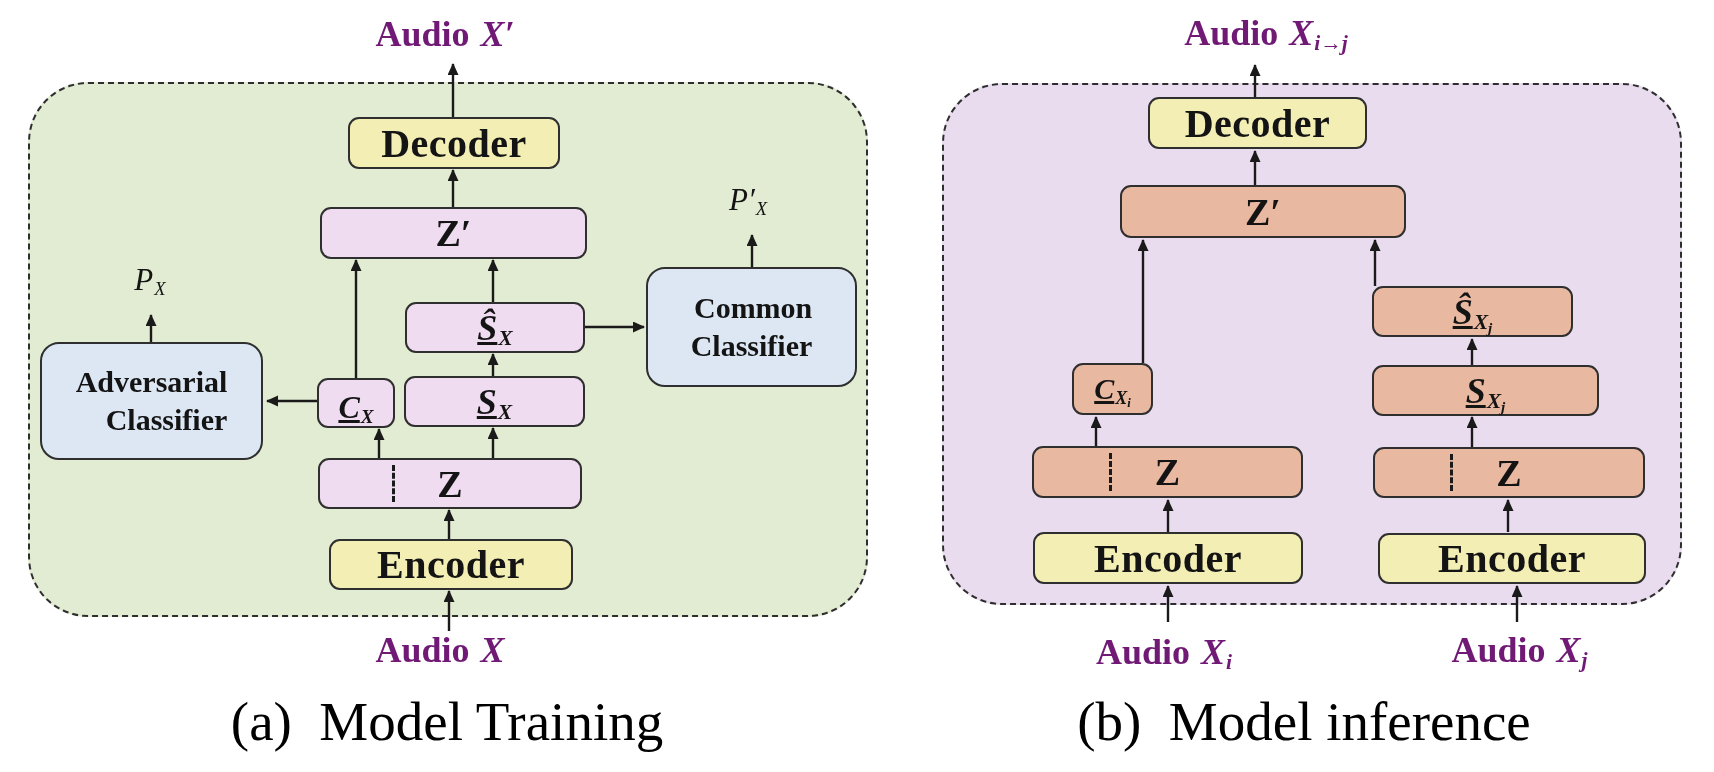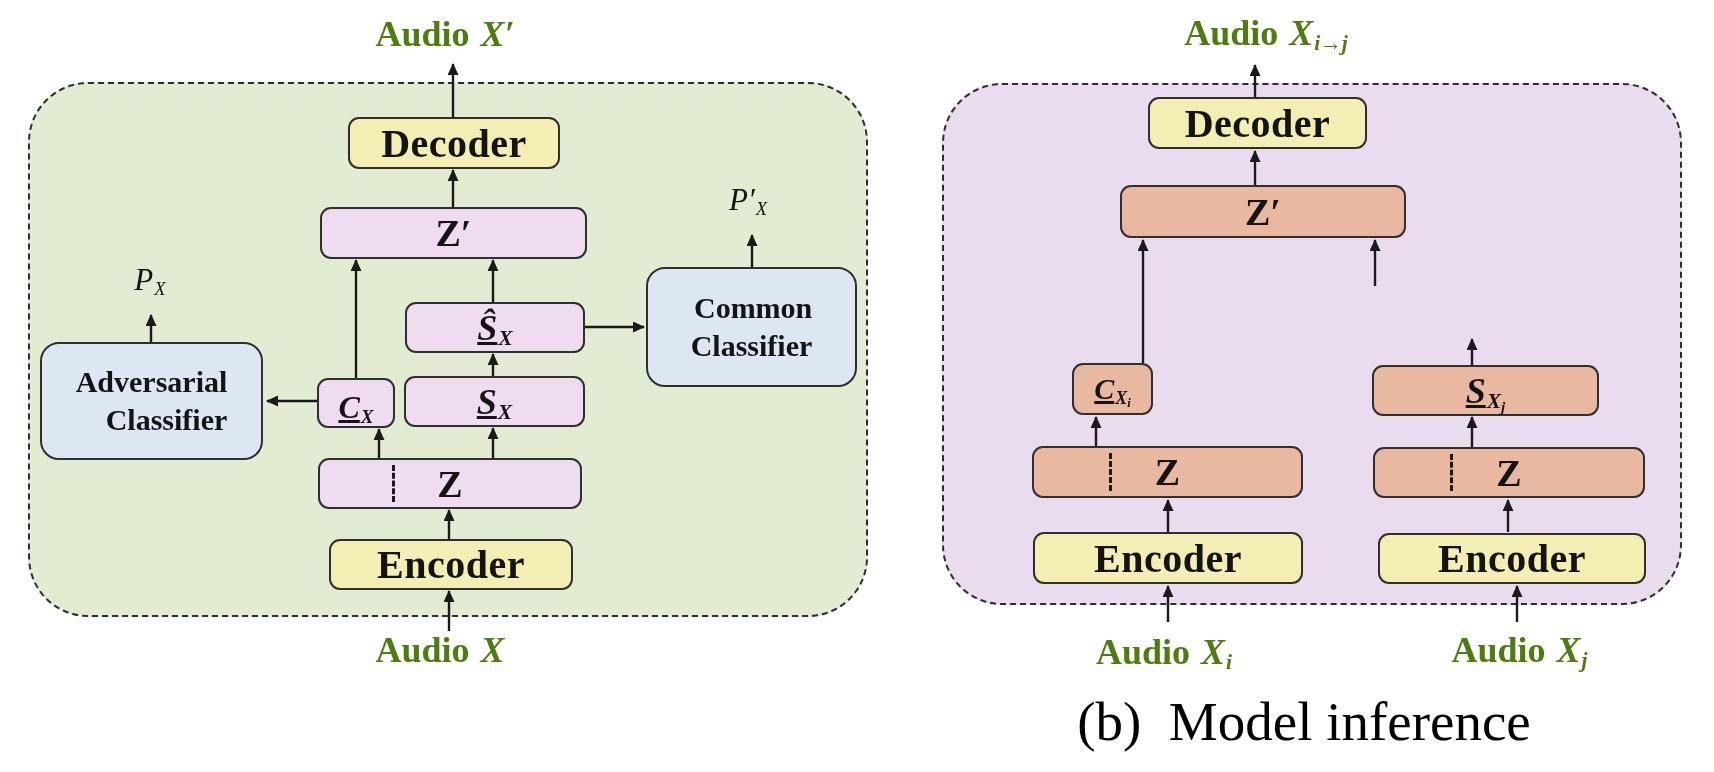--- a/index.html
+++ b/index.html
@@ -22,21 +22,21 @@
 
   .io  { font-size:40px; font-weight:700; letter-spacing:0.5px; }
   .mup { font-size:38px; font-weight:700; font-style:normal; }
   .mit { font-size:36px; font-weight:700; font-style:italic;text-decoration:underline; }
   .sb  { font-size:0.60em; position:relative; top:0.25em; font-style:italic; margin-left:1px; }
   .sb2 { font-size:0.42em; position:relative; top:0.60em; font-style:italic; }
 
   .clf { font-size:30px; font-weight:700; line-height:1.28; text-align:right; }
 
   .audio-label {
-    position:absolute; text-align:center; font-weight:700; font-size:36px; color:#4d7c0f; z-index:4;
+    position:absolute; text-align:center; font-weight:700; font-size:36px; color:#701a75; z-index:4;
   }
   .audio-label .gap { display:inline-block; width:11px; }
   .audio-label .mx { font-style:italic; font-weight:700; }
 
   .p-label { position:absolute; text-align:center; font-size:31px; font-style:italic; font-weight:400; z-index:4; }
 
   .caption { position:absolute; font-size:55px; font-weight:400; color:#000; text-align:center; white-space:pre; z-index:4; }
 
   .zdash { position:absolute; top:5px; bottom:5px; border-left:3px dashed #1a1a1a; }
 
@@ -134,37 +134,41 @@
   </div>
 
   <div class="p-label" style="left:696px; top:182px; width:104px;">
     <span>P′</span><span class="sb">X</span>
   </div>
 
   <div class="audio-label" style="left:340px; top:629px; width:200px;">
     <span>Audio</span><span class="gap"></span><span class="mx">X</span>
   </div>
 
+  <div class="caption" style="left:172px; top:690px; width:550px;">(a)  Model Training</div>
 
   <div class="audio-label" style="left:1146px; top:12px; width:240px;">
     <span>Audio</span><span class="gap"></span><span class="mx">X</span><span class="sb">i→j</span>
   </div>
 
   <div class="box yellow io" style="left:1148px; top:97px; width:219px; height:52px;">
     <span>Decoder</span>
   </div>
 
   <div class="box salmon" style="left:1120px; top:185px; width:286px; height:53px;">
     <span class="mup">Z′</span>
   </div>
 
   <div class="box salmon" style="left:1072px; top:363px; width:81px; height:52px;">
     <span class="mit" style="font-size:30px;"><span>C</span><span class="sb">X</span><span class="sb2">i</span></span>
   </div>
 
+  <div class="box salmon" style="left:1372px; top:286px; width:201px; height:51px;">
+    <span class="mit"><span>Ŝ</span><span class="sb">X</span><span class="sb2">j</span></span>
+  </div>
 
   <div class="box salmon" style="left:1372px; top:365px; width:227px; height:51px;">
     <span class="mit"><span>S</span><span class="sb">X</span><span class="sb2">j</span></span>
   </div>
 
   <div class="box salmon" style="left:1032px; top:446px; width:271px; height:52px;">
     <span class="zdash" style="left:75px;"></span>
     <span class="mup">Z</span>
   </div>
 

